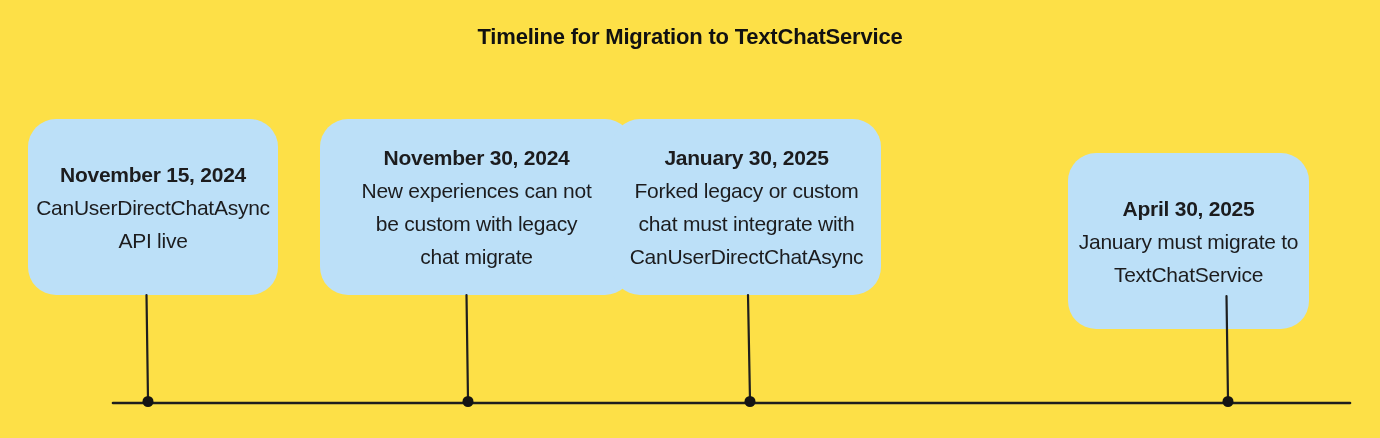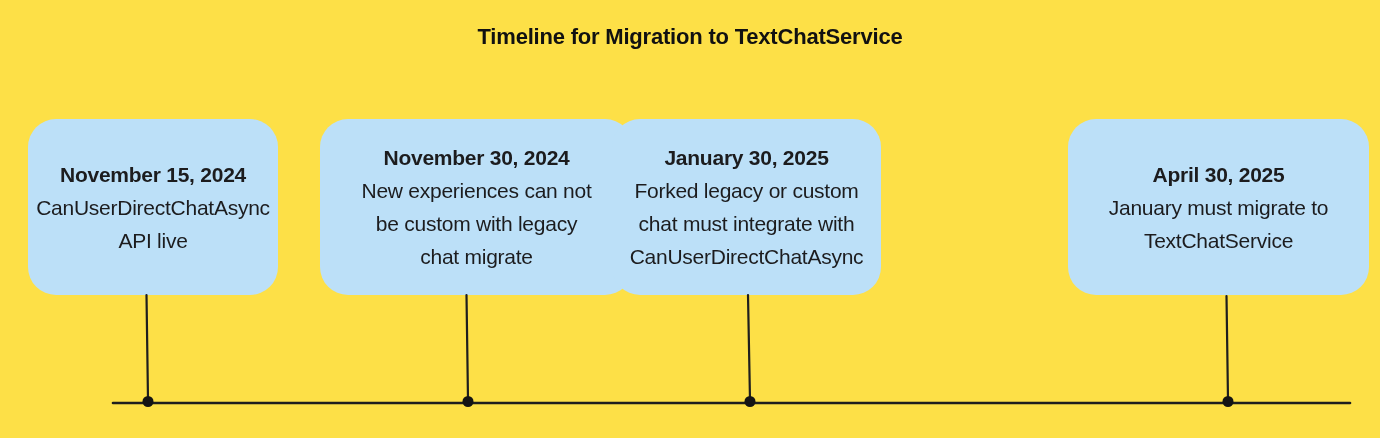--- a/index.html
+++ b/index.html
@@ -38,21 +38,21 @@
     display:flex;
     flex-direction:column;
     justify-content:center;
     align-items:center;
     text-align:center;
     color:var(--text-color);
   }
   .card-1{left:28px;width:250px;}
   .card-2{left:320px;width:313px;}
   .card-3{left:612px;width:269px;}
-  .card-4{left:1068px;width:301px;}
+  .card-4{left:1068px;width:241px;margin-top:34px;}
   .line{
     font-size:21px;
     line-height:33px;
     letter-spacing:-0.25px;
     white-space:nowrap;
   }
   .bold{font-weight:700;}
   .italic{}
   .axis-svg{
     position:absolute;

